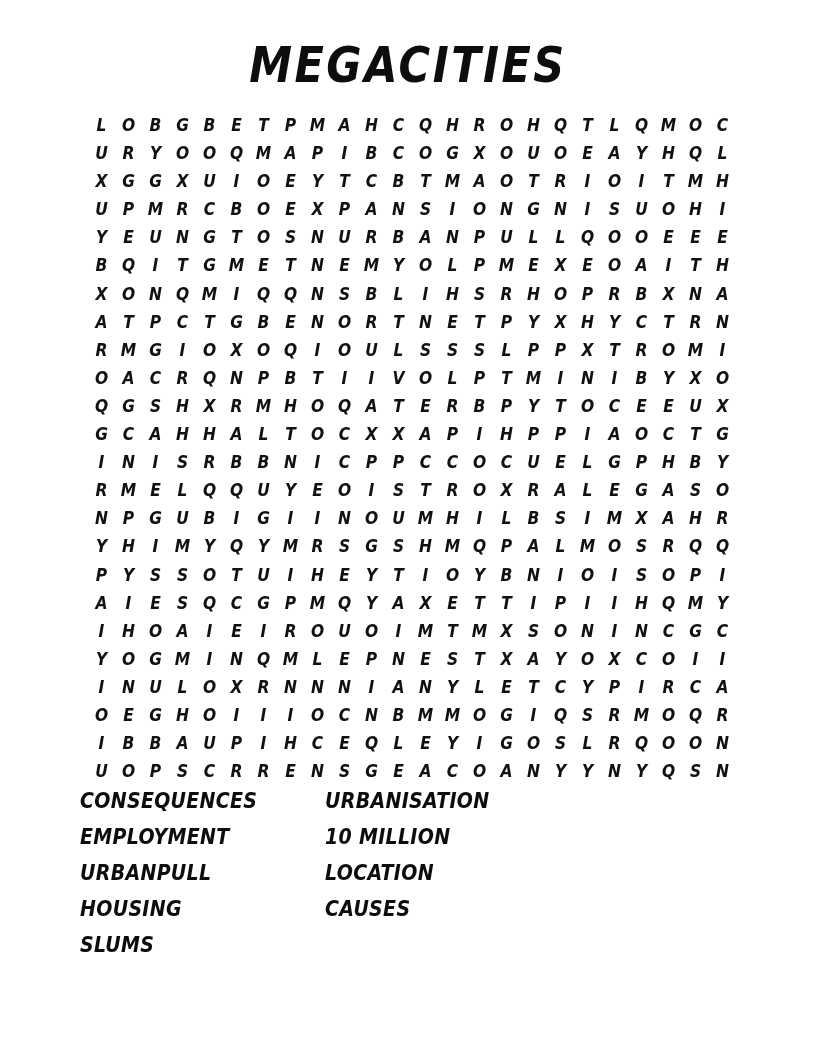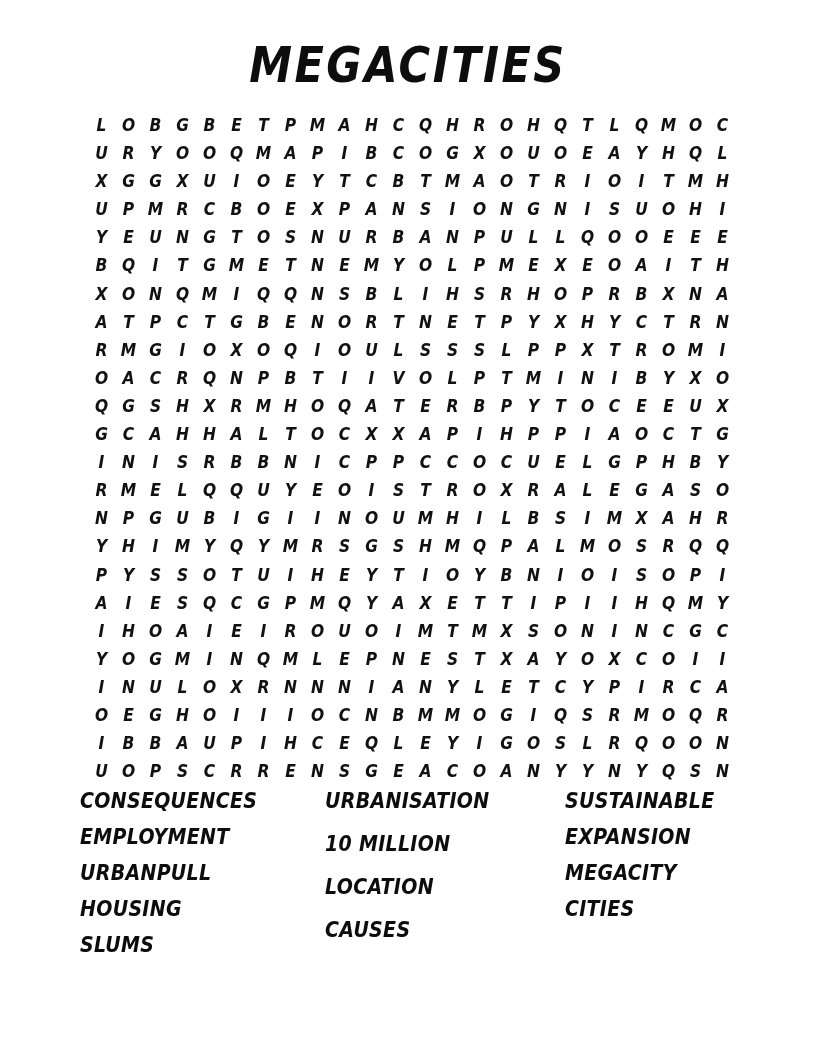--- a/index.html
+++ b/index.html
@@ -74,21 +74,21 @@
     width: 720px;
     display: flex;
     flex-direction: row;
     margin-left: 36px;
   }
   .word-col {
     display: flex;
     flex-direction: column;
   }
   .word-col.col-0 { width: 245px; }
-  .word-col.col-1 { width: 240px; gap: 7px; }
+  .word-col.col-1 { width: 240px; }
   .word-col.col-2 { width: 235px; }
 
   .word {
     height: 36px;
     line-height: 36px;
     font-family: "DejaVu Sans", sans-serif;
     font-weight: 700;
     font-style: italic;
     font-size: 19px;
     letter-spacing: 0.3px;
@@ -739,21 +739,15 @@
         <div class="word">URBANPULL</div>
         <div class="word">HOUSING</div>
         <div class="word">SLUMS</div>
       </div>
       <div class="word-col col-1">
         <div class="word">URBANISATION</div>
         <div class="word">10 MILLION</div>
         <div class="word">LOCATION</div>
         <div class="word">CAUSES</div>
       </div>
-      <div class="word-col col-2">
-        <div class="word">SUSTAINABLE</div>
-        <div class="word">EXPANSION</div>
-        <div class="word">MEGACITY</div>
-        <div class="word">CITIES</div>
-      </div>
     </div>
 
 </div>
 
 </body></html>

